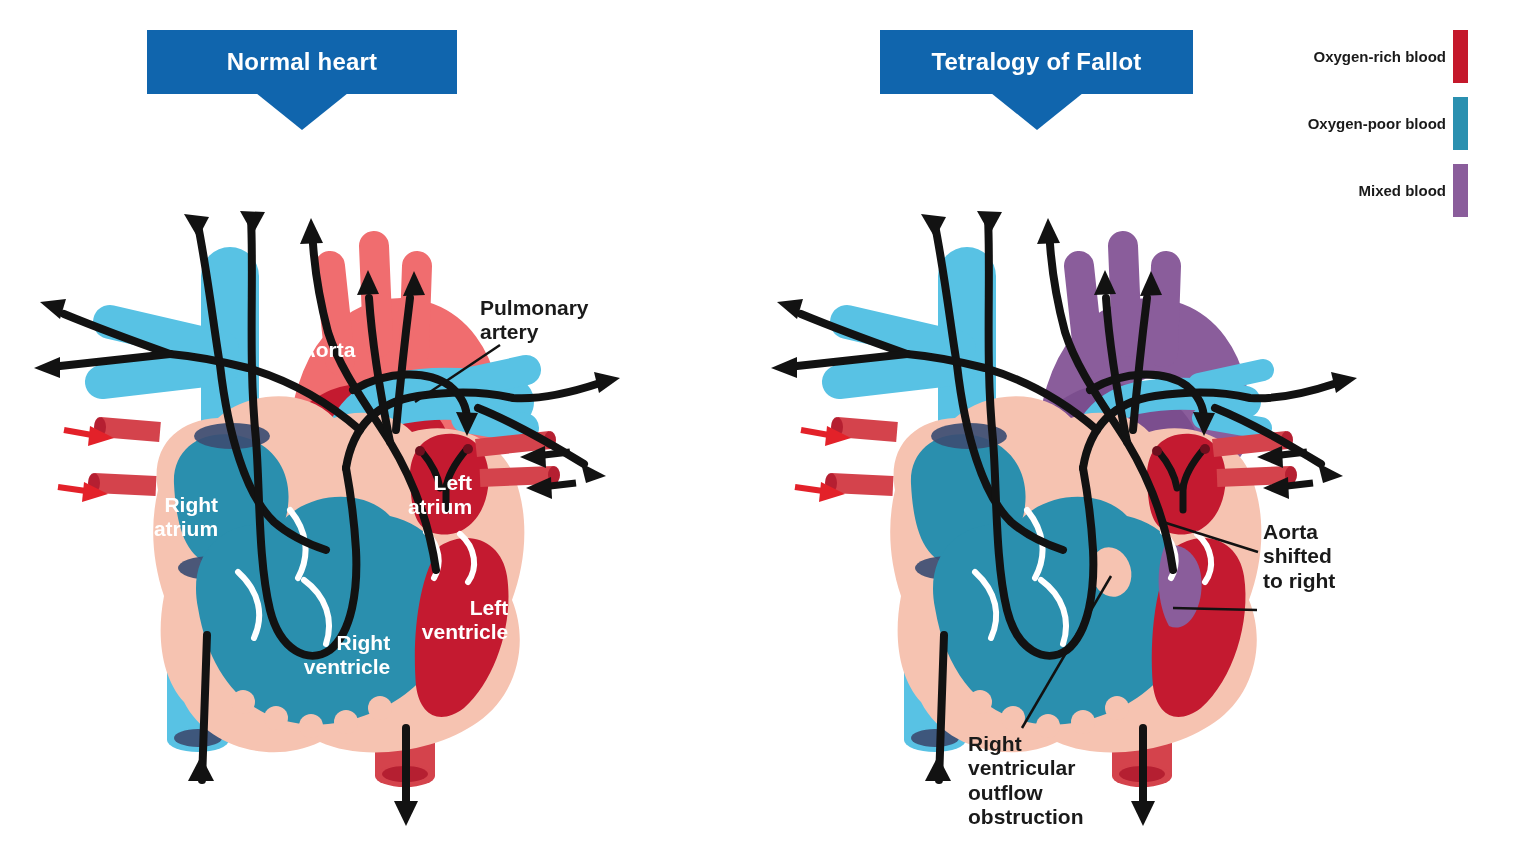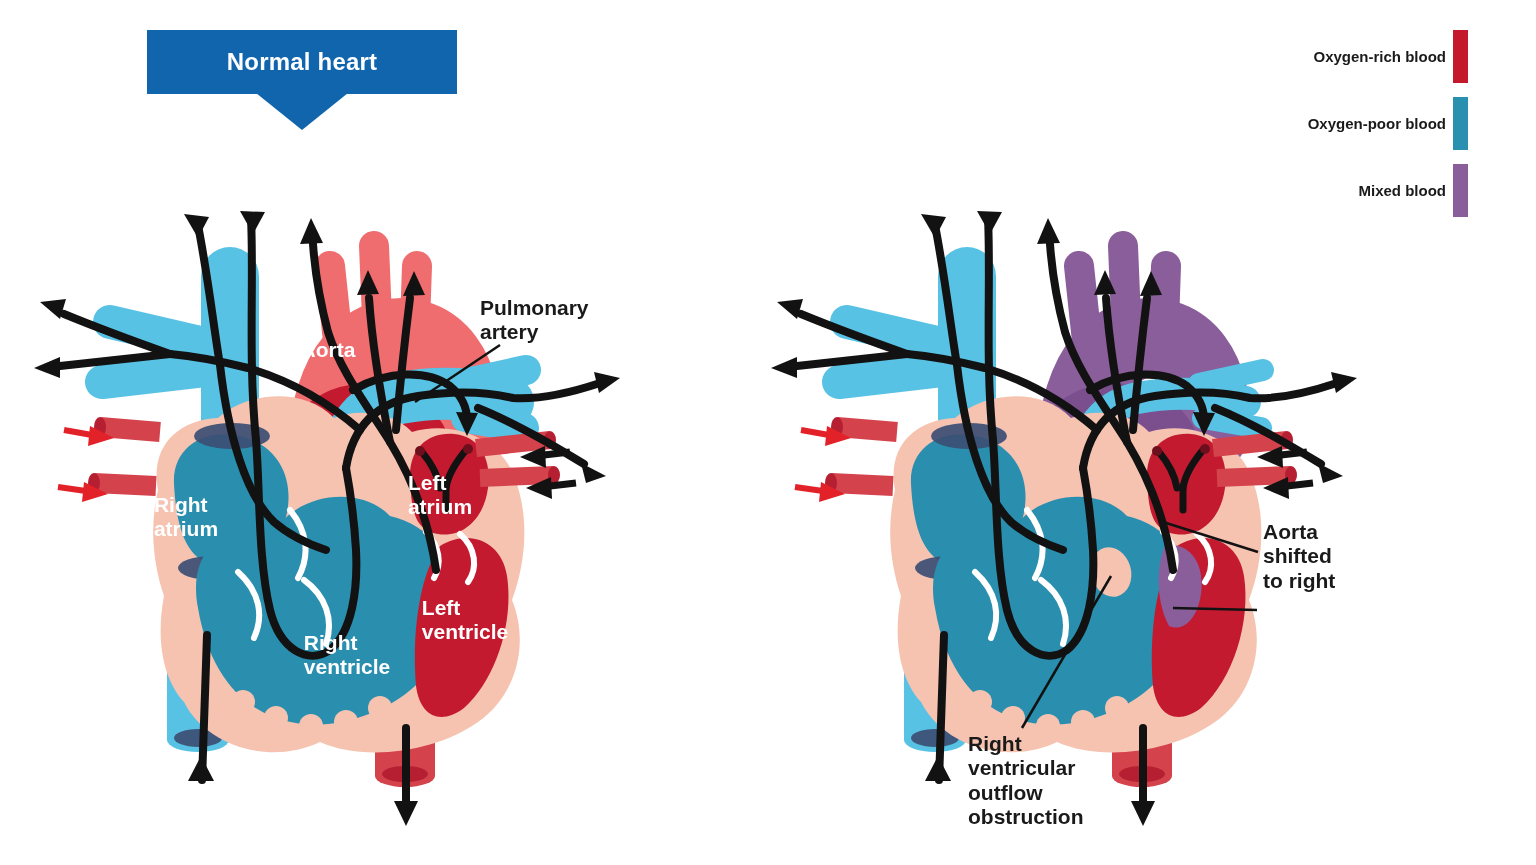--- a/index.html
+++ b/index.html
@@ -17,31 +17,34 @@
   .legend-row{position:absolute;left:1290px;width:216px;height:53px;
           display:flex;align-items:center;justify-content:flex-end;}
   .legend-label{font-size:15px;font-weight:bold;color:#1a1a1a;text-align:center;padding-right:7px;}
   .legend-swatch{width:53px;height:53px;flex:0 0 53px;}
   
   .heart{position:absolute;top:180px;width:640px;height:700px;}
   #heart-normal{left:8px;}
   #heart-tof{left:745px;}
   .heart svg{position:absolute;left:0;top:0;overflow:visible;}
   .organ-label{position:absolute;transform:translate(-50%,-50%);color:#fff;font-weight:bold;
-          font-size:21px;line-height:1.12;text-align:left;white-space:pre-line;pointer-events:none;}
+          font-size:21px;line-height:1.12;text-align:right;white-space:pre-line;pointer-events:none;}
   .callout-label{position:absolute;color:#1a1a1a;font-weight:bold;font-size:21px;line-height:1.16;
           text-align:left;white-space:pre-line;pointer-events:none;}
 </style>
 </head>
 <body>
 
 <div class="stage">
 
   <div class="banner" id="banner-normal">
     <span>Normal heart</span>
+  </div>
+  <div class="banner" id="banner-tof">
+    <span>Tetralogy of Fallot</span>
   </div>
 
   <div class="legend-row" style="top:30px">
     <span class="legend-label">Oxygen-rich blood</span>
     <span class="legend-swatch" style="background: rgb(196, 24, 43);"></span>
   </div>
   <div class="legend-row" style="top:97px">
     <span class="legend-label">Oxygen-poor blood</span>
     <span class="legend-swatch" style="background: rgb(42, 144, 176);"></span>
   </div>

